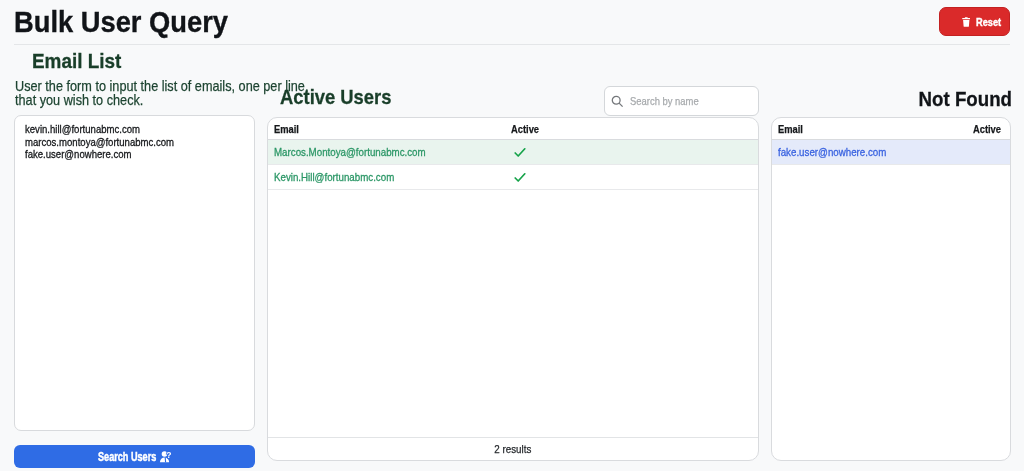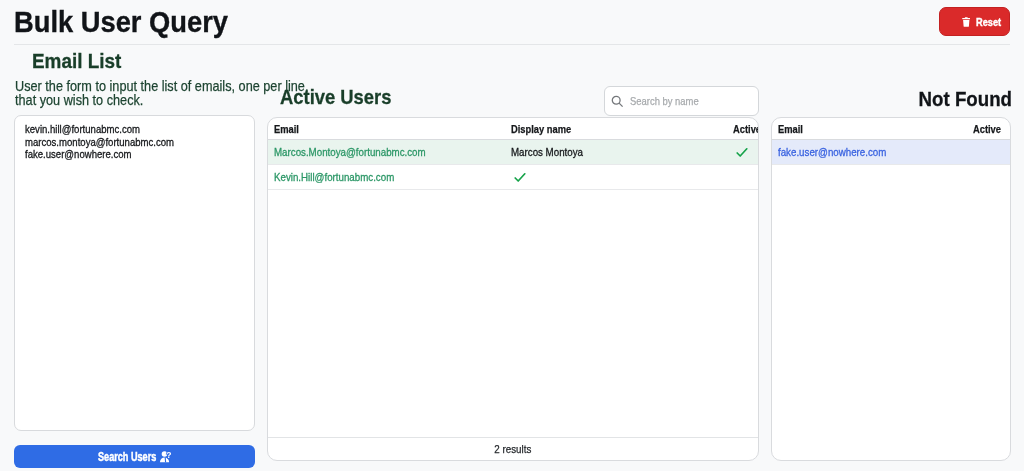--- a/index.html
+++ b/index.html
@@ -133,28 +133,26 @@
   <svg width="13" height="13" viewBox="0 0 13 13" fill="none" stroke="#74777b" stroke-width="1.3">
     <circle cx="5.2" cy="5.2" r="3.9"></circle>
     <line x1="8.1" y1="8.1" x2="11.6" y2="11.6"></line>
   </svg>
   <span class="sx">Search by name</span>
 </div>
 
 <div class="abs card" id="card-active">
   <div class="thead">
       <div class="c1a"><span class="sx">Email</span></div>
-      <div class="c2a"><span class="sx">Display name</span></div>
       <div class="c3a">
         <span class="sx">Active</span>
       </div>
     </div>
   <div class="trow row-green">
       <div class="c1a glink"><span class="sx">Marcos.Montoya@fortunabmc.com</span></div>
-      <div class="c2a"><span class="sx">Marcos Montoya</span></div>
       <div class="c3a">
         <svg style="margin-left:3px" width="12" height="11" viewBox="0 0 12 11" fill="none" stroke="#16a34a" stroke-width="1.7" stroke-linecap="round" stroke-linejoin="round">
           <path d="M1.2 6 L4.2 9 L10.8 1.8"></path>
         </svg>
       </div>
     </div>
   <div class="trow">
       <div class="c1a glink"><span class="sx">Kevin.Hill@fortunabmc.com</span></div>
       <div class="c3a">
         <svg style="margin-left:3px" width="12" height="11" viewBox="0 0 12 11" fill="none" stroke="#16a34a" stroke-width="1.7" stroke-linecap="round" stroke-linejoin="round">

